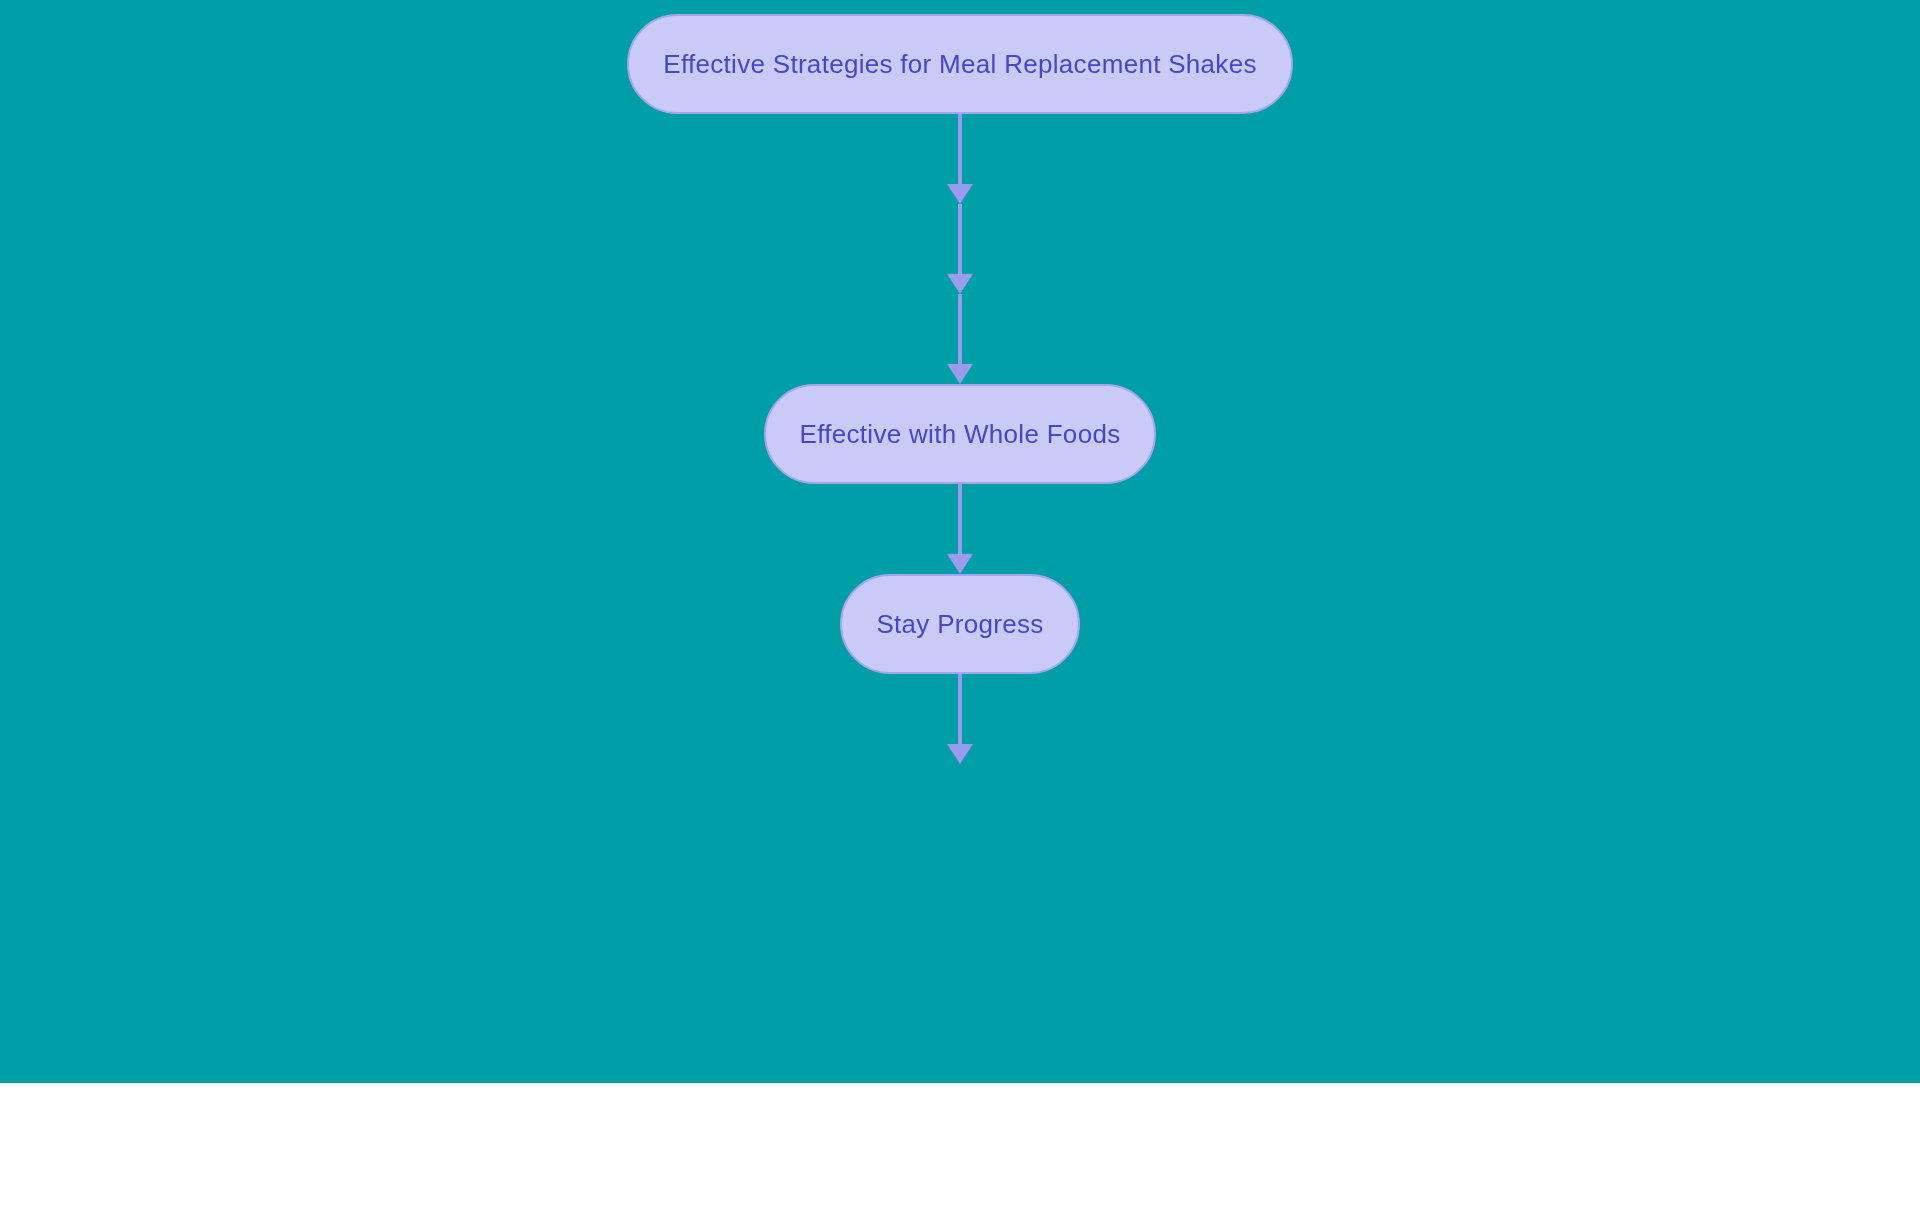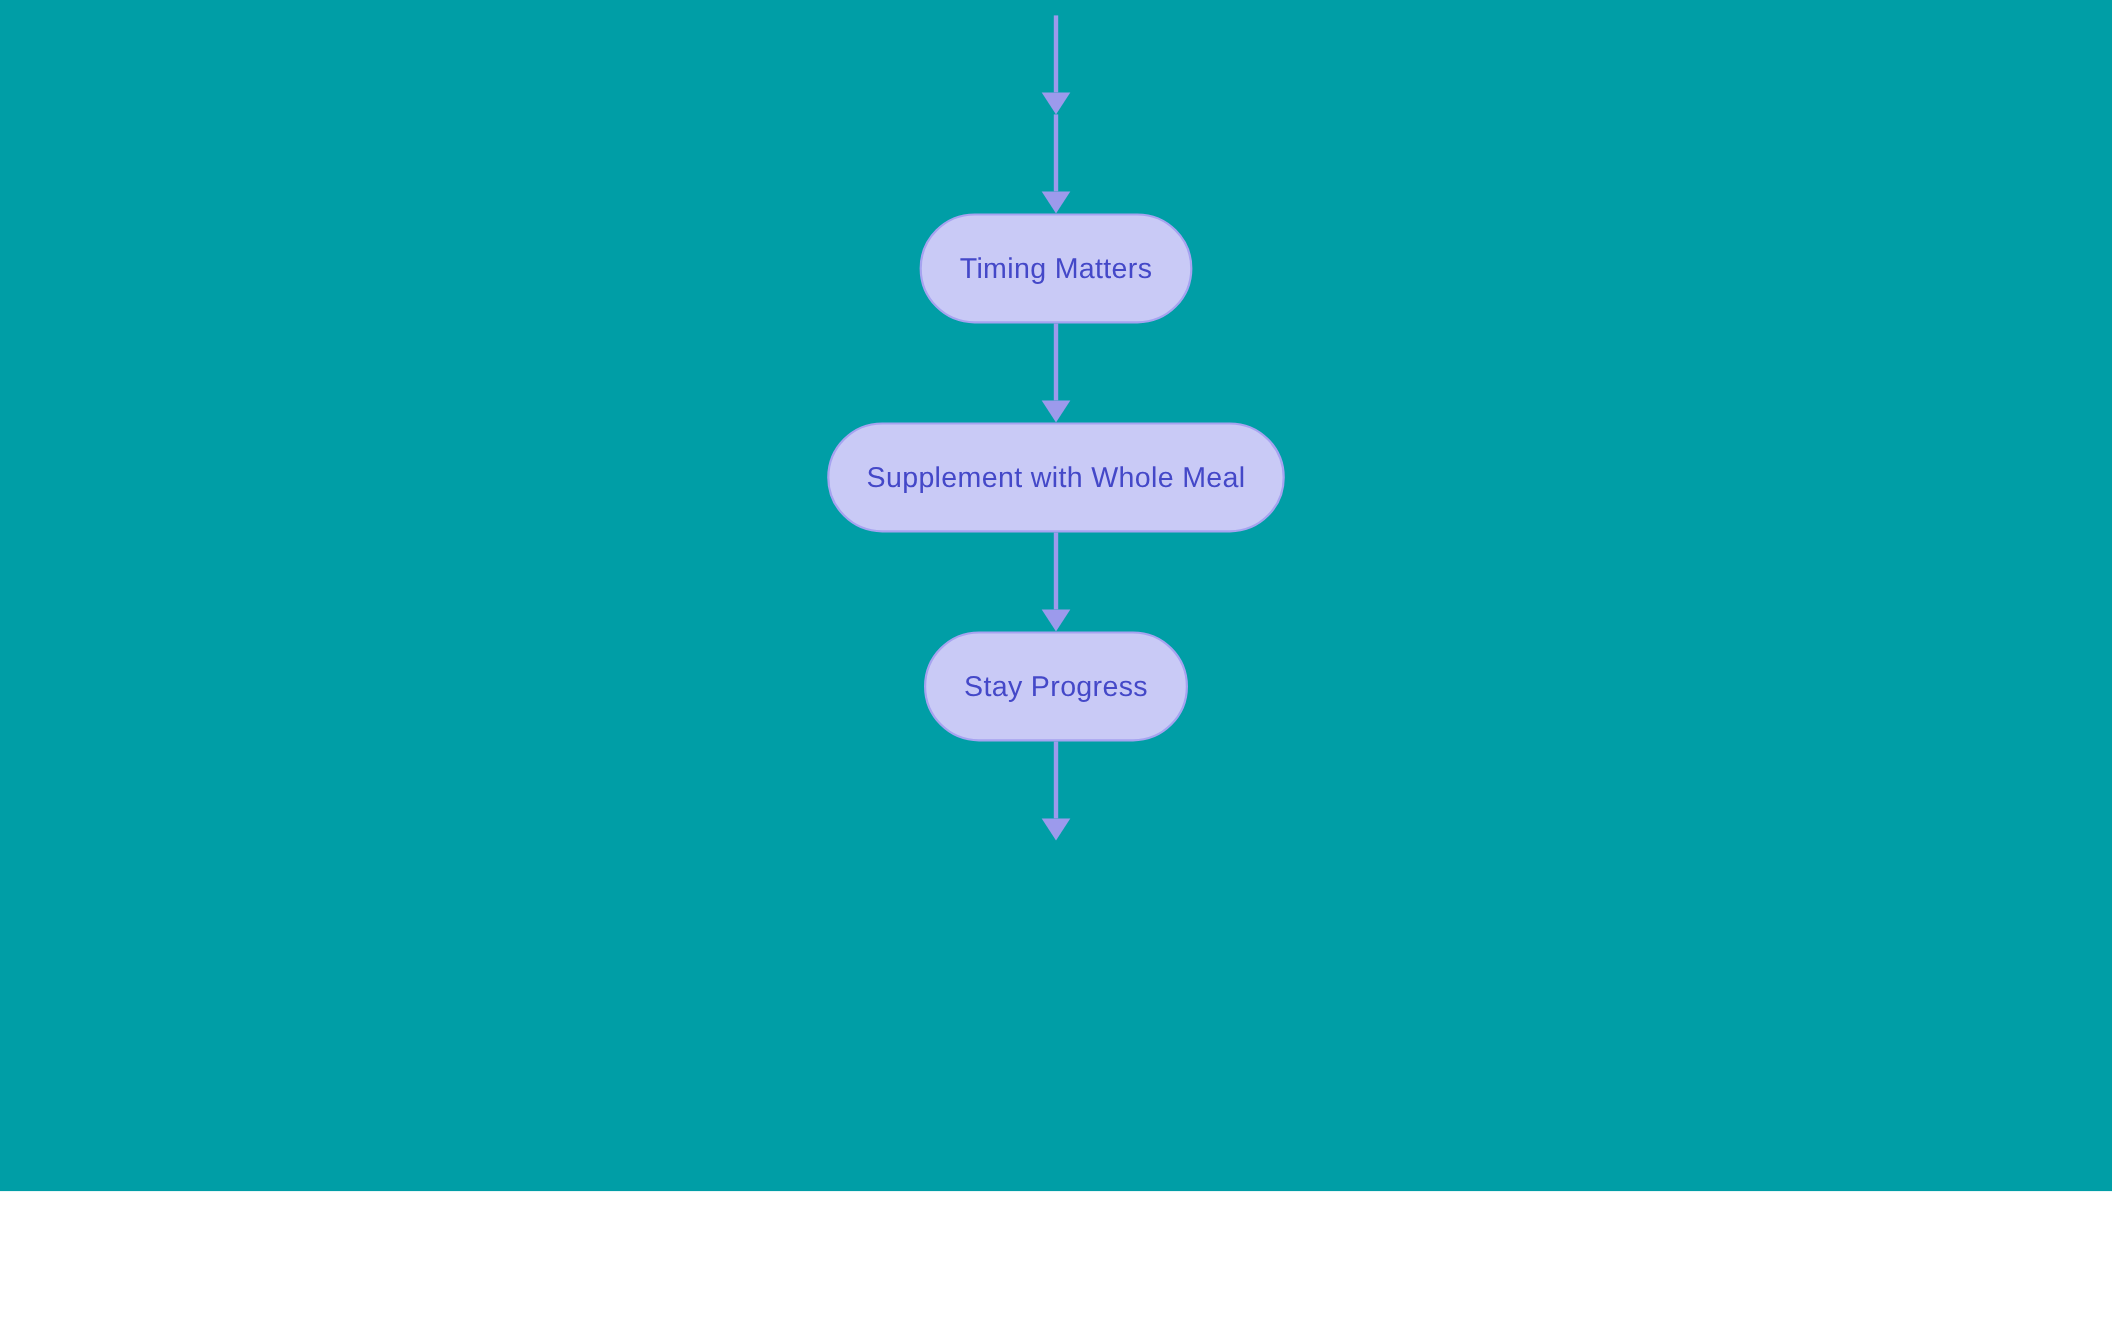--- a/index.html
+++ b/index.html
@@ -74,43 +74,43 @@
     width: 1920px;
     height: 132px;
     background: var(--footer-bg);
   }
 </style>
 </head>
 <body>
 
 <div class="canvas">
 
+  <div class="node">
+    <span>Effective Strategies for Meal Replacement Shakes</span>
+  </div>
+
+  <div class="connector">
+    <div class="line"></div>
+    <div class="head"></div>
+  </div>
+
 
   <div class="connector">
     <div class="line"></div>
     <div class="head"></div>
   </div>
 
 
   <div class="connector">
     <div class="line"></div>
     <div class="head"></div>
   </div>
 
   <div class="node">
-    <span>Timing Matters</span>
-  </div>
-
-  <div class="connector">
-    <div class="line"></div>
-    <div class="head"></div>
-  </div>
-
-  <div class="node">
-    <span>Supplement with Whole Meal</span>
+    <span>Effective with Whole Foods</span>
   </div>
 
   <div class="connector">
     <div class="line"></div>
     <div class="head"></div>
   </div>
 
   <div class="node">
     <span>Stay Progress</span>
   </div>

